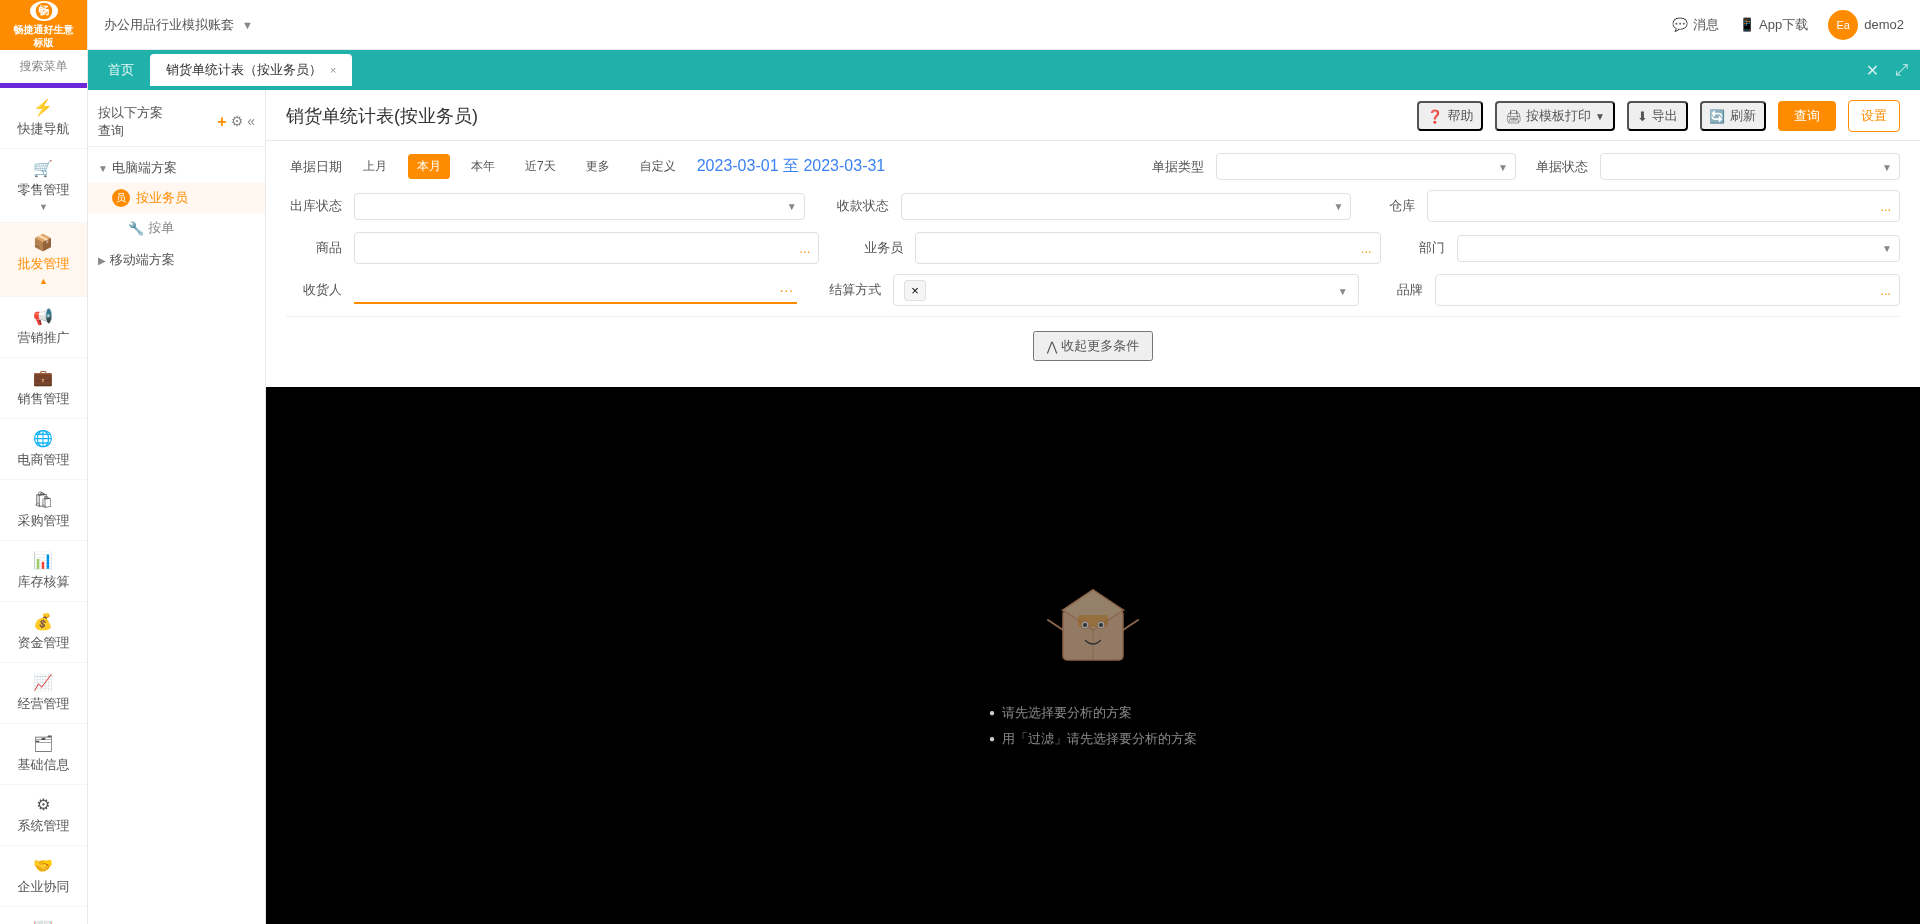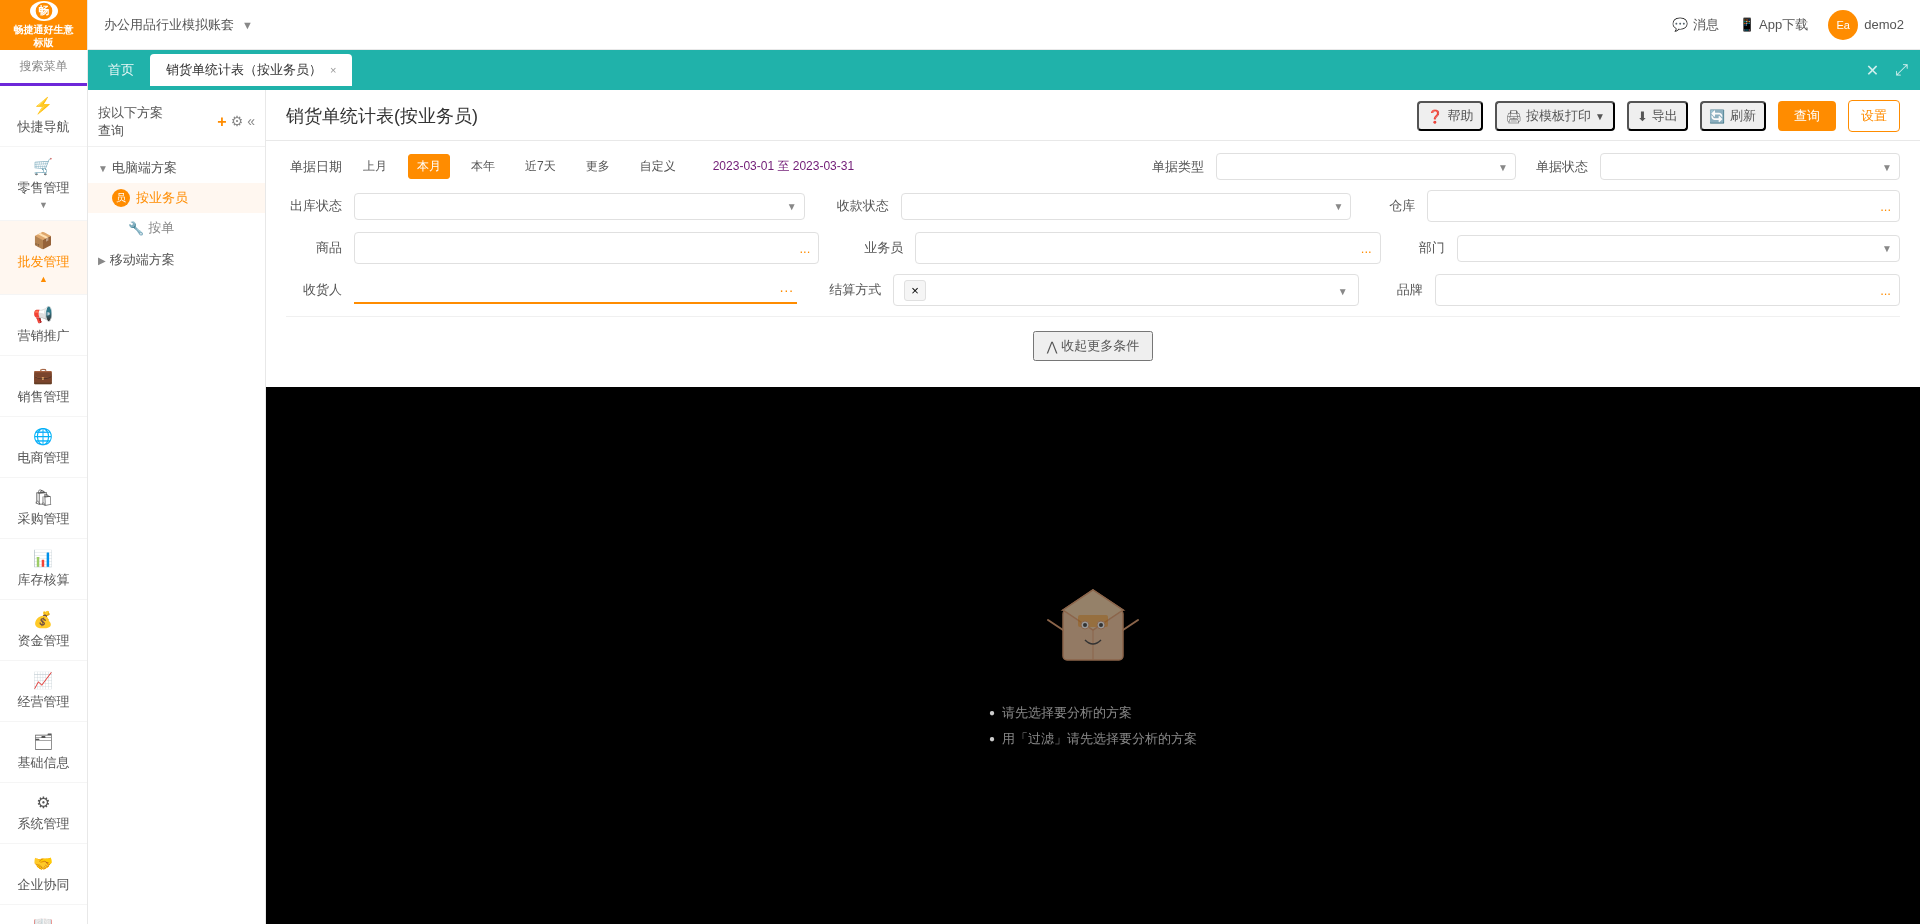--- a/index.html
+++ b/index.html
@@ -35,21 +35,21 @@
       background: #fff;
       border-radius: 50%;
       margin-bottom: 2px;
       display: flex;
       align-items: center;
       justify-content: center;
     }
     .sidebar-logo .logo-icon svg { width: 20px; height: 20px; }
     .sidebar-search {
       padding: 8px 6px;
-      border-bottom: 3px solid #6d28d9;
+      border-bottom: 5px solid #6d28d9;
       font-size: 12px;
       color: #666;
       text-align: center;
       cursor: pointer;
     }
     .sidebar-nav-item {
       padding: 10px 4px;
       text-align: center;
       cursor: pointer;
       color: #555;
@@ -371,23 +371,23 @@
       color: #555;
       font-size: 12px;
       border: 1px solid transparent;
     }
     .date-tab.active {
       background: #ff8c00;
       color: #fff;
       border-color: #ff8c00;
     }
     .date-range-text {
-      color: #701a75;
-      font-size: 12px;
-      margin-left: 24px;
+      color: #3b82f6;
+      font-size: 16px;
+      margin-left: 8px;
     }
     .filter-input-underline {
       border: none;
       border-bottom: 2px solid #ff8c00;
       border-radius: 0;
       padding: 5px 4px;
       font-size: 13px;
       color: #555;
       outline: none;
       width: 100%;

